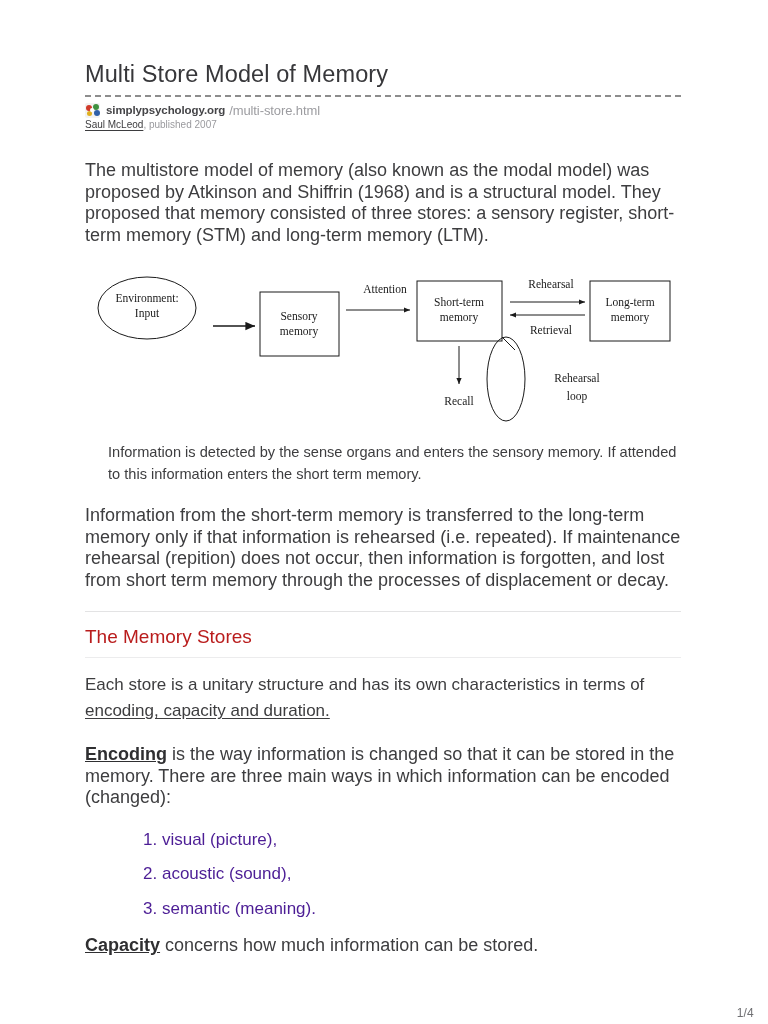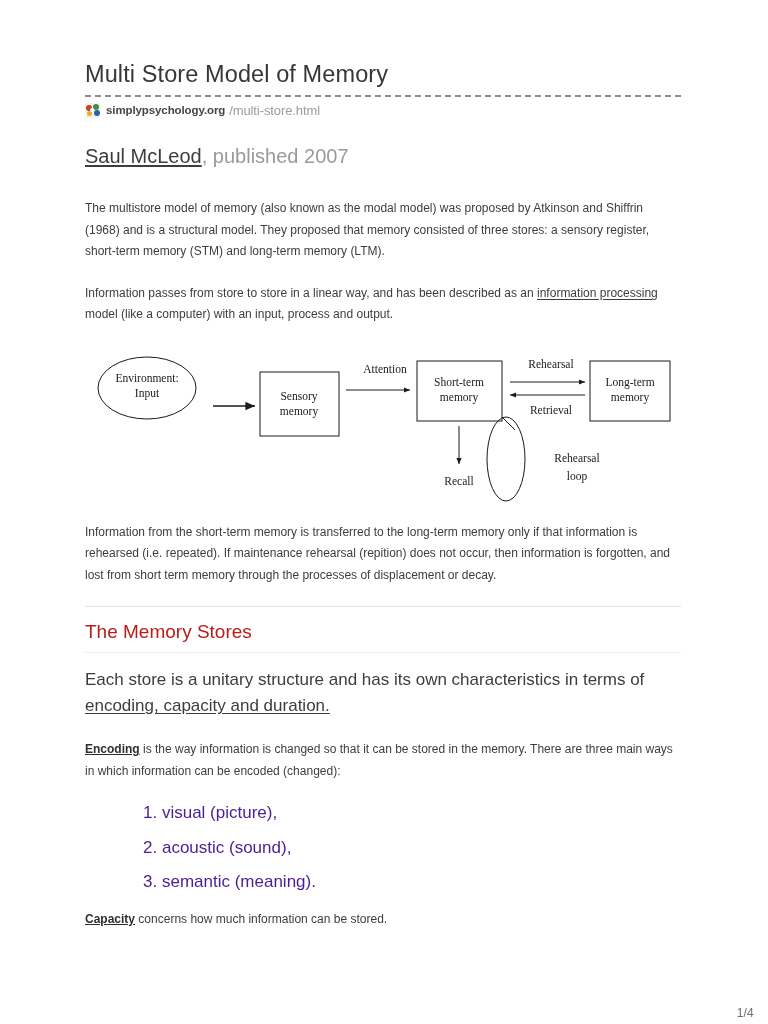--- a/index.html
+++ b/index.html
@@ -43,21 +43,20 @@
     height: 0;
     border-top: 2px dashed #8d8d8d;
     margin: 0 0 4px 0;
     width: 596px;
   }
   .url-line {
     display: flex;
     align-items: center;
     gap: 6px;
     height: 18px;
-    margin-bottom: 26px;
   }
   .favicon {
     width: 15px;
     height: 15px;
     position: relative;
     flex: 0 0 auto;
     border-radius: 2px;
     background: #f3f3f3;
     overflow: hidden;
   }
@@ -78,33 +77,33 @@
     letter-spacing: -0.1px;
   }
   .url-path {
     font-size: 13px;
     font-weight: 400;
     color: #9c9ca0;
     letter-spacing: -0.1px;
     margin-left: -2px;
   }
   .byline {
-    font-size: 20px;
+    font-size: 10px;
     color: #9a9a9e;
     margin: 0 0 30px 0;
   }
   .byline .author {
     color: #3d3d3f;
     text-decoration: underline;
     text-underline-offset: 2px;
   }
 
   
   p.body {
-    font-size: 12px;
+    font-size: 18px;
     line-height: 21.5px;
     color: #3d3d3f;
     margin: 0 0 20px 0;
   }
   p.body a,
   .inline-link {
     color: #3d3d3f;
     text-decoration: underline;
     text-underline-offset: 2px;
   }
@@ -202,21 +201,20 @@
       <span class="url-domain">simplypsychology.org</span>
         <span class="url-path">/multi-store.html</span>
     </div>
 
     <div class="byline">
       <span class="author">Saul McLeod</span><span>, published 2007</span>
     </div>
 
     <p class="body">The multistore model of memory (also known as the modal model) was proposed by Atkinson and Shiffrin (1968) and is a structural model. They proposed that memory consisted of three stores: a sensory register, short-term memory (STM) and long-term memory (LTM).</p>
 
-    <p class="body"><span>Information passes from store to store in a linear way, and has been described as an </span><span class="inline-link">information processing</span><span> model (like a computer) with an input, process and output.</span></p>
 
     <div class="diagram-wrap">
       <svg width="596" height="160" viewBox="0 0 596 160">
         <defs>
           <marker id="ah" markerWidth="7" markerHeight="7" refX="6" refY="2.6" orient="auto">
             <path d="M0,0 L6,2.6 L0,5.2 z" fill="#1a1a1a"></path>
           </marker>
         </defs>
 
         <ellipse cx="62" cy="42" rx="49" ry="31" fill="none" stroke="#1a1a1a" stroke-width="1"></ellipse>
@@ -249,20 +247,21 @@
         <line x1="374" y1="80" x2="374" y2="118" stroke="#1a1a1a" stroke-width="1" marker-end="url(#ah)"></line>
         <text class="dg-text" x="374" y="139" text-anchor="middle">Recall</text>
 
         <ellipse cx="421" cy="113" rx="19" ry="42" fill="none" stroke="#1a1a1a" stroke-width="1"></ellipse>
         <line x1="417" y1="71" x2="430" y2="84" stroke="#1a1a1a" stroke-width="1"></line>
         <text class="dg-text" x="492" y="116" text-anchor="middle">Rehearsal</text>
         <text class="dg-text" x="492" y="134" text-anchor="middle">loop</text>
       </svg>
     </div>
 
+    <p class="quote">Information is detected by the sense organs and enters the sensory memory. If attended to this information enters the short term memory.</p>
 
     <p class="body">Information from the short-term memory is transferred to the long-term memory only if that information is rehearsed (i.e. repeated). If maintenance rehearsal (repition) does not occur, then information is forgotten, and lost from short term memory through the processes of displacement or decay.</p>
 
     <hr class="rule-top">
     <h2 class="section">The Memory Stores</h2>
     <hr class="rule-bot">
 
     <p class="lead"><span>Each store is a unitary structure and has its own characteristics in terms of </span><span class="inline-link">encoding, capacity and duration.</span></p>
 
     <p class="body"><b>Encoding</b><span> is the way information is changed so that it can be stored in the memory. There are three main ways in which information can be encoded (changed):</span></p>

